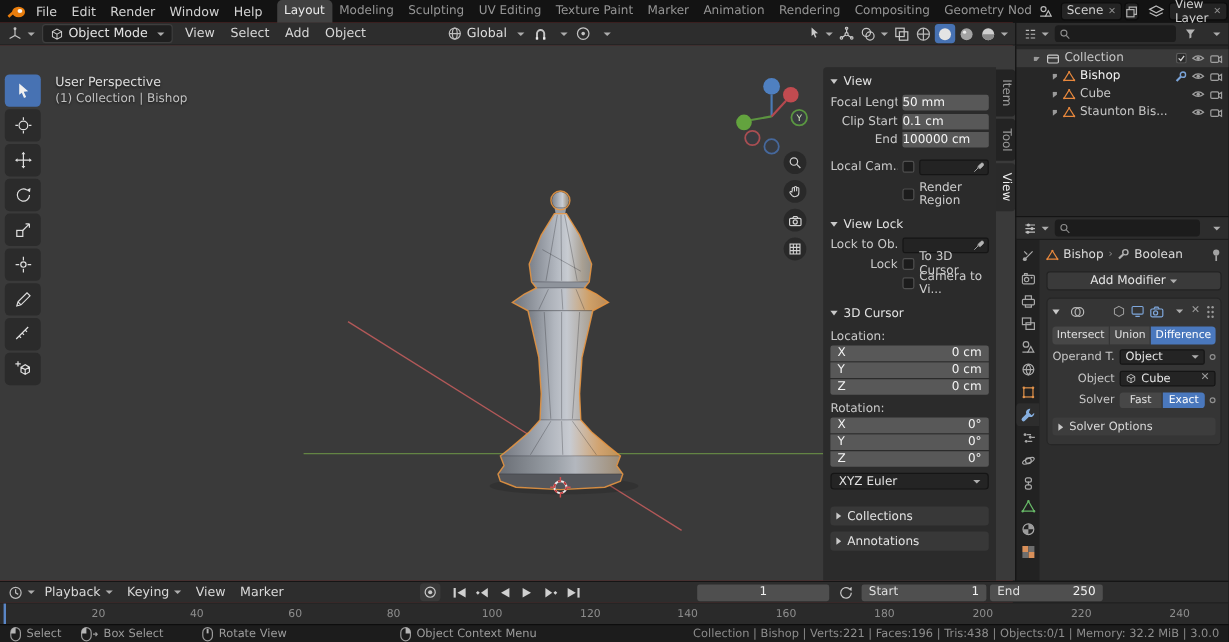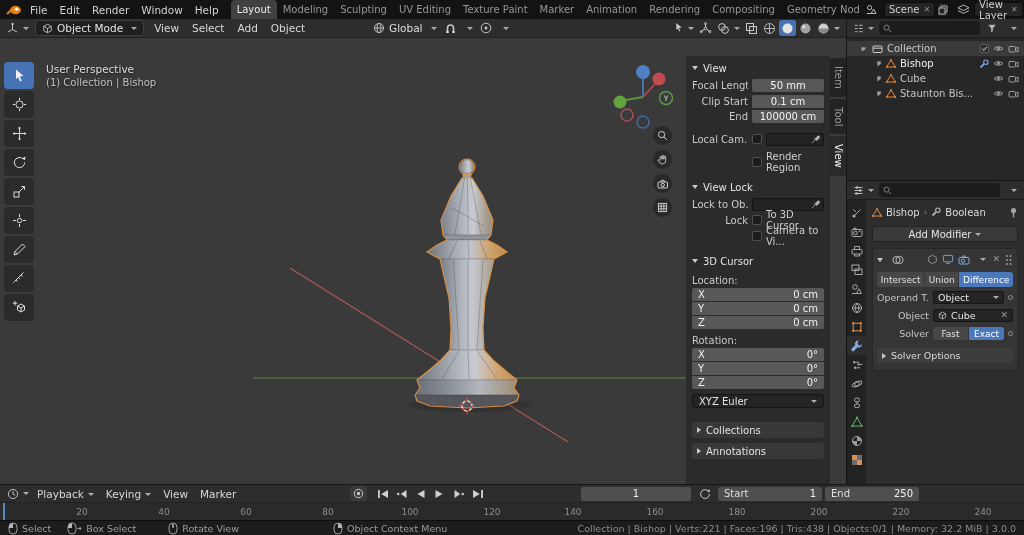--- a/index.html
+++ b/index.html
@@ -56,21 +56,21 @@
 .navb{width:19px;height:19px;border-radius:50%;background:rgba(28,28,28,.55);display:flex;align-items:center;justify-content:center}
 
 .npanel{position:absolute;left:686px;top:18px;width:144px;height:428px;background:rgba(42,42,42,.97);
   padding:4px 6px 6px;overflow:hidden;font-size:10px;z-index:5;border-radius:3px 0 0 0}
 .sect-h{display:flex;align-items:center;height:16px;color:#e2e2e2;margin-top:10px}
 .sect-h.first{margin-top:0}
 .sect-h.box{background:#383838;border-radius:3px;padding:0 5px}
 .prow{display:flex;align-items:center;height:14px;margin-top:2px;gap:4px}
 .prow.gap{margin-top:9px}
 .prow>label{width:56px;text-align:right;color:#c9c9c9;flex-shrink:0;white-space:nowrap;overflow:hidden}
-.nf{flex:1;background:#585858;border-radius:2px;height:13px;line-height:13px;text-align:center;color:#f4f4f4}
+.nf{flex:1;background:#585858;border-radius:2px;height:13px;line-height:13px;text-align:left;color:#f4f4f4}
 .nf.t{border-radius:2px 2px 0 0}.nf.b{border-radius:0 0 2px 2px}
 .chk{width:10px;height:10px;background:#1c1c1c;border:1px solid #4f4f4f;border-radius:2px;flex-shrink:0}
 .objf{flex:1;height:13px;background:#232323;border:1px solid #151515;border-radius:2px;display:flex;
   align-items:center;justify-content:flex-end;padding:0 3px}
 .ltxt{color:#cdcdcd}
 .subl{color:#c9c9c9;margin:6px 0 2px}
 .axf{display:flex;height:13px;background:#585858;margin-top:1px;align-items:center;padding:0 6px;color:#f2f2f2}
 .axf.t{border-radius:2px 2px 0 0}.axf.b{border-radius:0 0 2px 2px}
 .ax{width:12px}.axv{margin-left:auto}
 .ddark{height:14px;background:#242424;border:1px solid #151515;border-radius:3px;display:flex;

